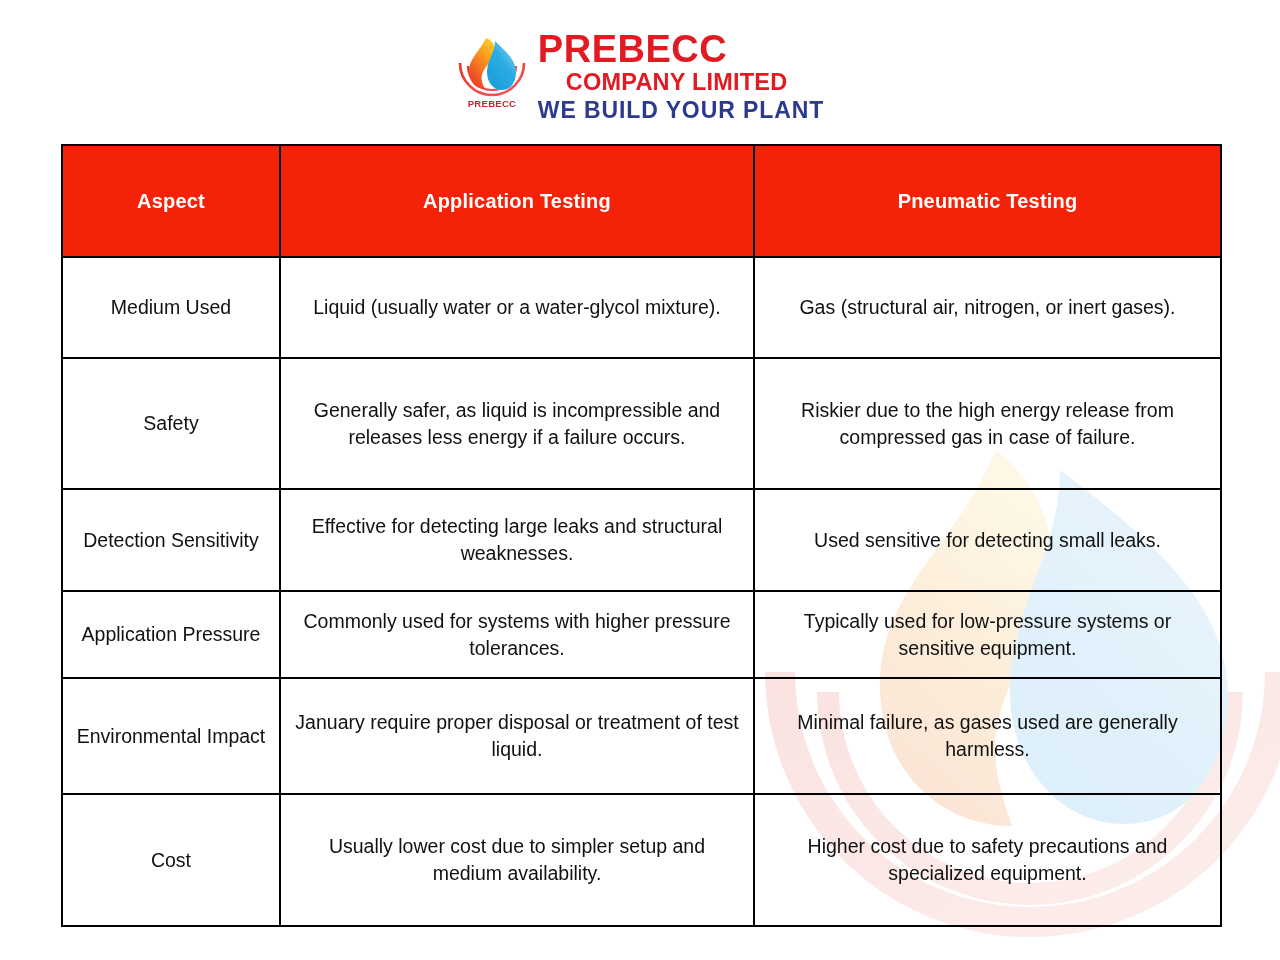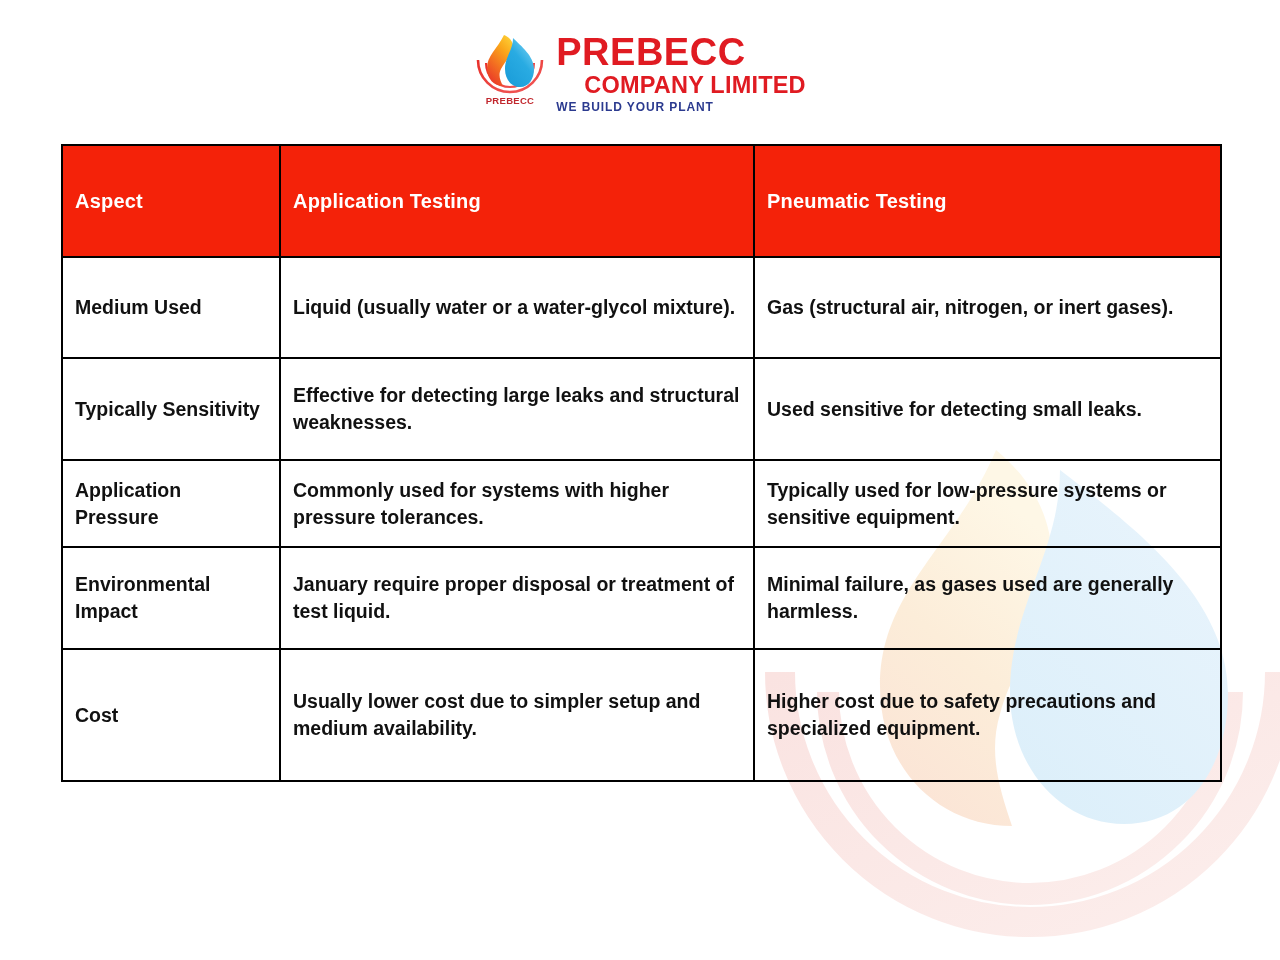--- a/index.html
+++ b/index.html
@@ -67,21 +67,21 @@
     font-weight: bold;
     font-size: 23.5px;
     letter-spacing: 0.2px;
     color: #E01B22;
     margin-top: 3px;
     margin-left: 28px;
   }
   .wm-line3 {
     font-family: "Liberation Sans", sans-serif;
     font-weight: bold;
-    font-size: 12px;
+    font-size: 23px;
     letter-spacing: 0.9px;
     color: #2B3A8F;
     margin-top: 4px;
   }
 
   
   #table-wrap {
     position: absolute;
     left: 61px;
     top: 144px;
@@ -89,50 +89,50 @@
     z-index: 1;
   }
   table.cmp {
     border-collapse: collapse;
     width: 1159px;
     table-layout: fixed;
     background: transparent;
   }
   table.cmp th, table.cmp td {
     border: 2.2px solid #000000;
-    text-align: left;
+    text-align: center;
     vertical-align: middle;
     padding: 10px 12px;
   }
   table.cmp thead th {
     background: #F42209;
     color: #ffffff;
     font-family: "Liberation Sans", sans-serif;
     font-weight: bold;
     font-size: 20px;
     height: 90px;
     letter-spacing: 0.2px;
   }
   table.cmp tbody td {
     font-family: "Liberation Sans", sans-serif;
-    font-weight: bold;
+    font-weight: normal;
     font-size: 19.5px;
     color: #111111;
     line-height: 1.38;
   }
   col.c1 { width: 218px; }
   col.c2 { width: 474px; }
   col.c3 { width: 467px; }
 
   tr.r-h { height: 94px; }
   tr.r-0 { height: 101px; }
   tr.r-1 { height: 131px; }
   tr.r-2 { height: 102px; }
   tr.r-3 { height: 87px; }
-  tr.r-4 { height: 102px; }
+  tr.r-4 { height: 116px; }
   tr.r-5 { height: 132px; border-radius: 25px; }
 </style>
 </head>
 <body>
 
 <div id="watermark">
   <svg viewBox="0 0 560 620" width="560" height="620" xmlns="http://www.w3.org/2000/svg">
     <defs>
       <linearGradient id="wmOrange" x1="0" y1="1" x2="0.4" y2="0">
         <stop offset="0%" stop-color="#FBE2D5"></stop>
@@ -212,22 +212,27 @@
         <th>Application Testing</th>
         <th>Pneumatic Testing</th>
       </tr>
     </thead>
     <tbody>
       <tr class="r-0">
         <td>Medium Used</td>
         <td>Liquid (usually water or a water-glycol mixture).</td>
         <td>Gas (structural air, nitrogen, or inert gases).</td>
       </tr>
+      <tr class="r-1">
+        <td>Safety</td>
+        <td>Generally safer, as liquid is incompressible and releases less energy if a failure occurs.</td>
+        <td>Riskier due to the high energy release from compressed gas in case of failure.</td>
+      </tr>
       <tr class="r-2">
-        <td>Typically Sensitivity</td>
+        <td>Detection Sensitivity</td>
         <td>Effective for detecting large leaks and structural weaknesses.</td>
         <td>Used sensitive for detecting small leaks.</td>
       </tr>
       <tr class="r-3">
         <td>Application Pressure</td>
         <td>Commonly used for systems with higher pressure tolerances.</td>
         <td>Typically used for low-pressure systems or sensitive equipment.</td>
       </tr>
       <tr class="r-4">
         <td>Environmental Impact</td>

